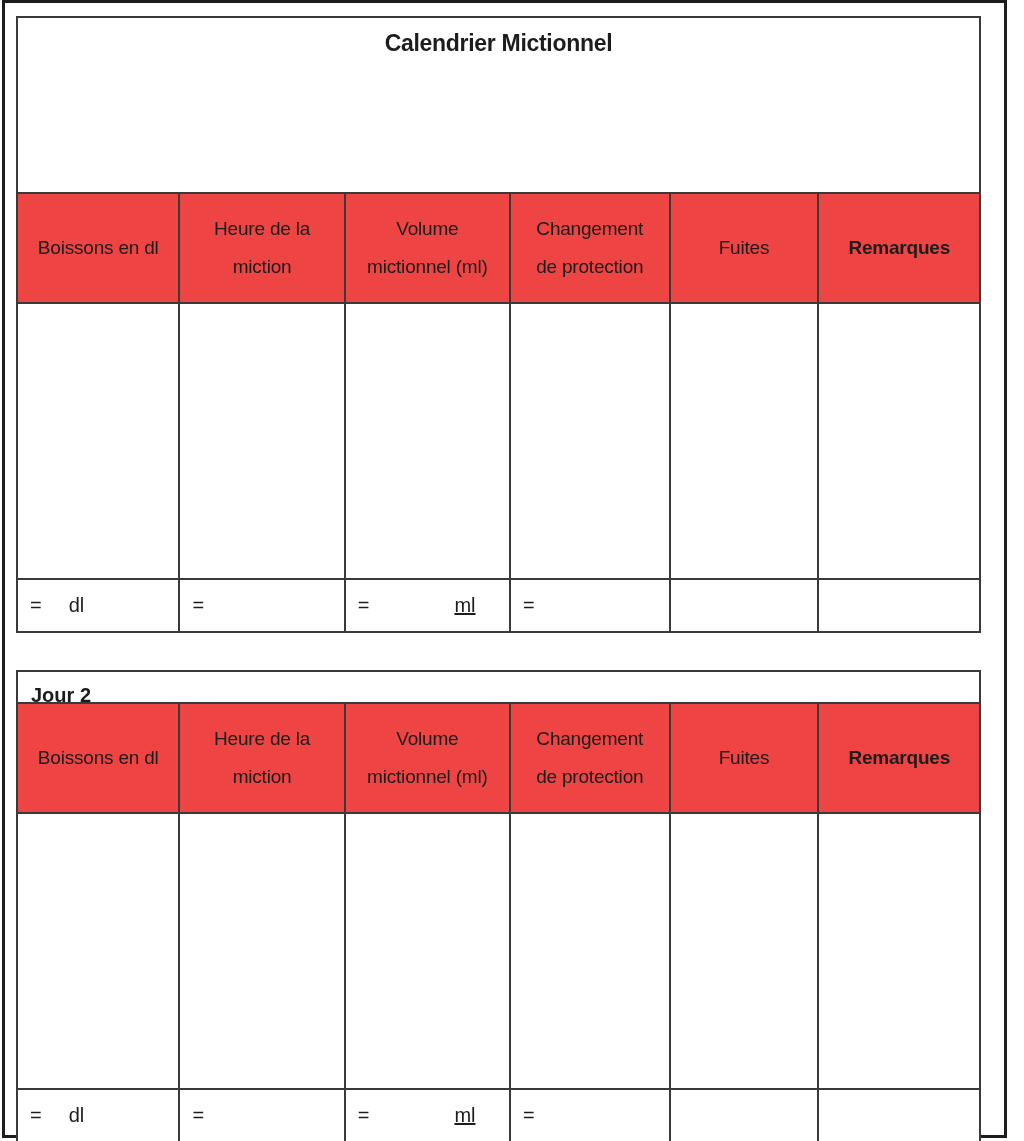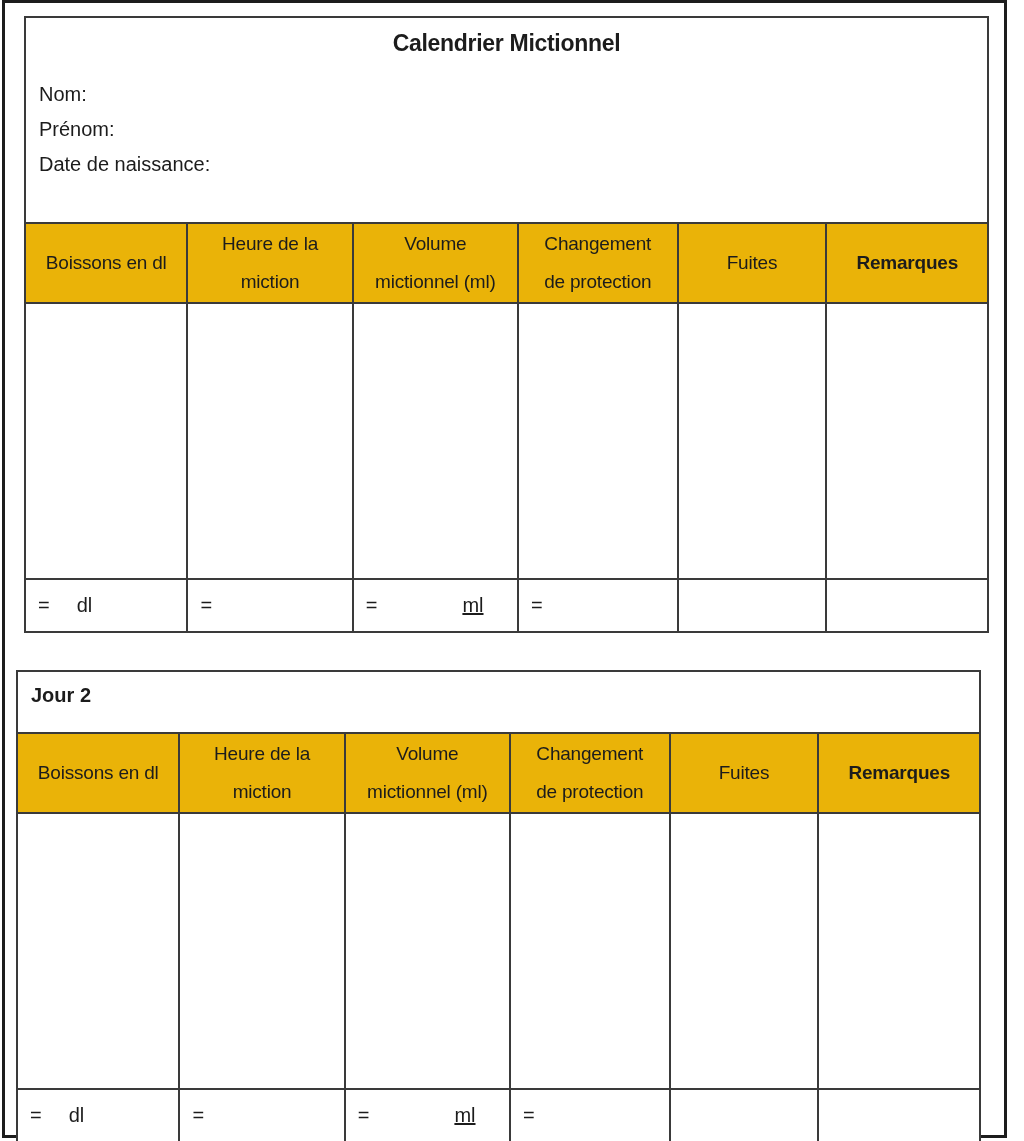--- a/index.html
+++ b/index.html
@@ -21,21 +21,21 @@
   }
 
   
   .card {
     position: absolute;
     left: 16px;
     width: 965px;
     border: 2px solid #3a3a3a;
     background: #ffffff;
   }
-  .card1 { top: 16px;  height: 617px; margin-left: 8px; }
+  .card1 { top: 16px;  height: 617px; }
   .card2 { top: 670px; height: 473px; }
 
   .title {
     padding-top: 12px;
     text-align: center;
     font-size: 23px;
     font-weight: bold;
     letter-spacing: -0.3px;
   }
 
@@ -64,28 +64,28 @@
     border: 2px solid #3a3a3a;
     padding: 14px;
   }
   
   .vtable th:first-child, .vtable td:first-child { border-left: none; }
   .vtable th:last-child,  .vtable td:last-child  { border-right: none; font-weight: bold; }
   .vtable tr:last-child td { border-bottom: none; }
 
   .vtable th {
     height: 76px;
-    background: #eab308;
+    background: #ef4444;
     font-weight: normal;
     font-size: 19px;
     line-height: 38px;
     text-align: center;
     vertical-align: middle;
     letter-spacing: -0.2px;
-    padding: 1px 4px;
+    padding: 16px 4px;
   }
   .vtable th .l { display: block; }
 
   .vtable td.entry { height: 276px; background: #ffffff; }
 
   .vtable tr.totals td {
     height: 40px;
     font-size: 20px;
     vertical-align: middle;
     padding-left: 12px;
@@ -95,25 +95,20 @@
   .totals .u-ml { margin-left: 85px; text-decoration: underline; }
 </style>
 </head>
 <body>
 
 <div class="frame"></div>
 
 <section class="card card1">
   <h1 class="title">Calendrier Mictionnel</h1>
 
-  <div class="fields">
-    <div class="field">Nom:</div>
-    <div class="field">Prénom:</div>
-    <div class="field">Date de naissance:</div>
-  </div>
 
 
   <table class="vtable">
     <colgroup>
       <col style="width:16.8%">
         <col style="width:17.2%">
         <col style="width:17.2%">
       <col style="width:16.6%">
         <col style="width:15.5%">
         <col style="width:16.7%">

